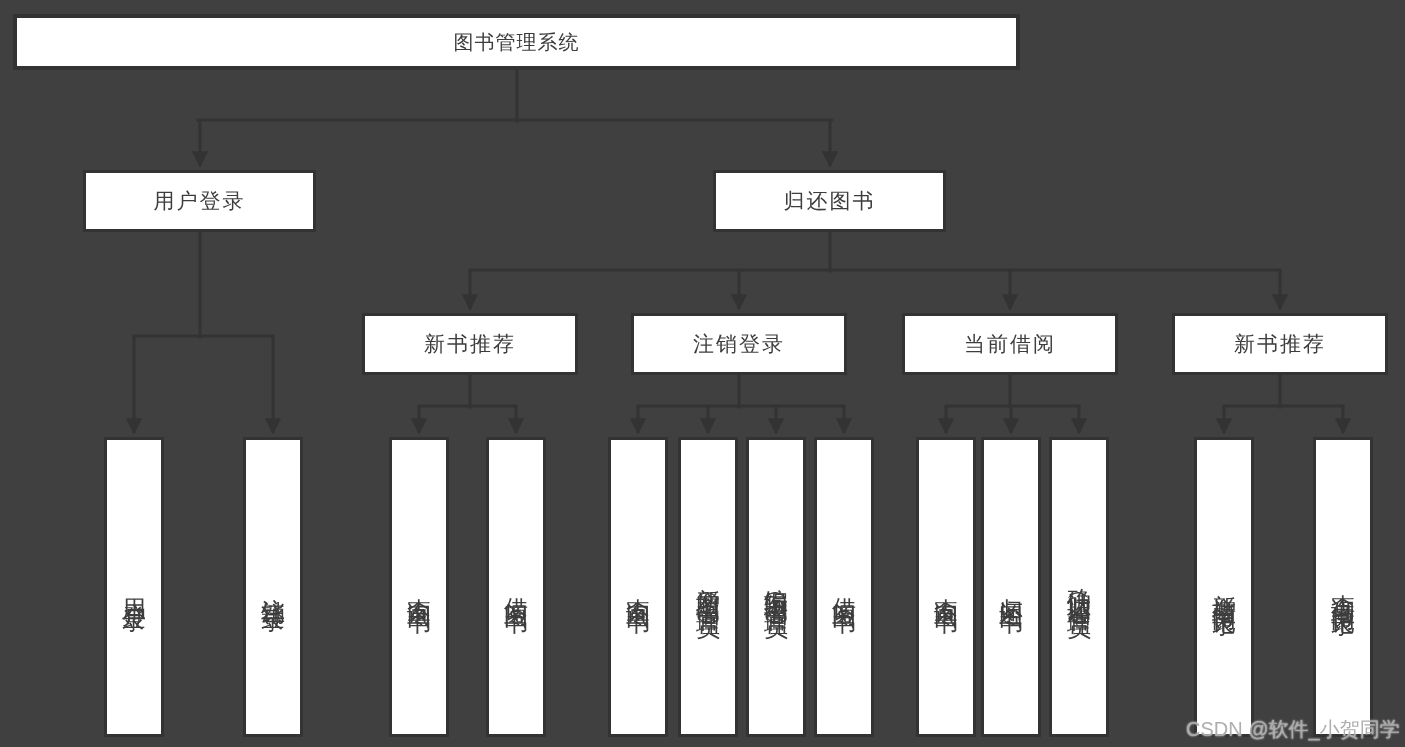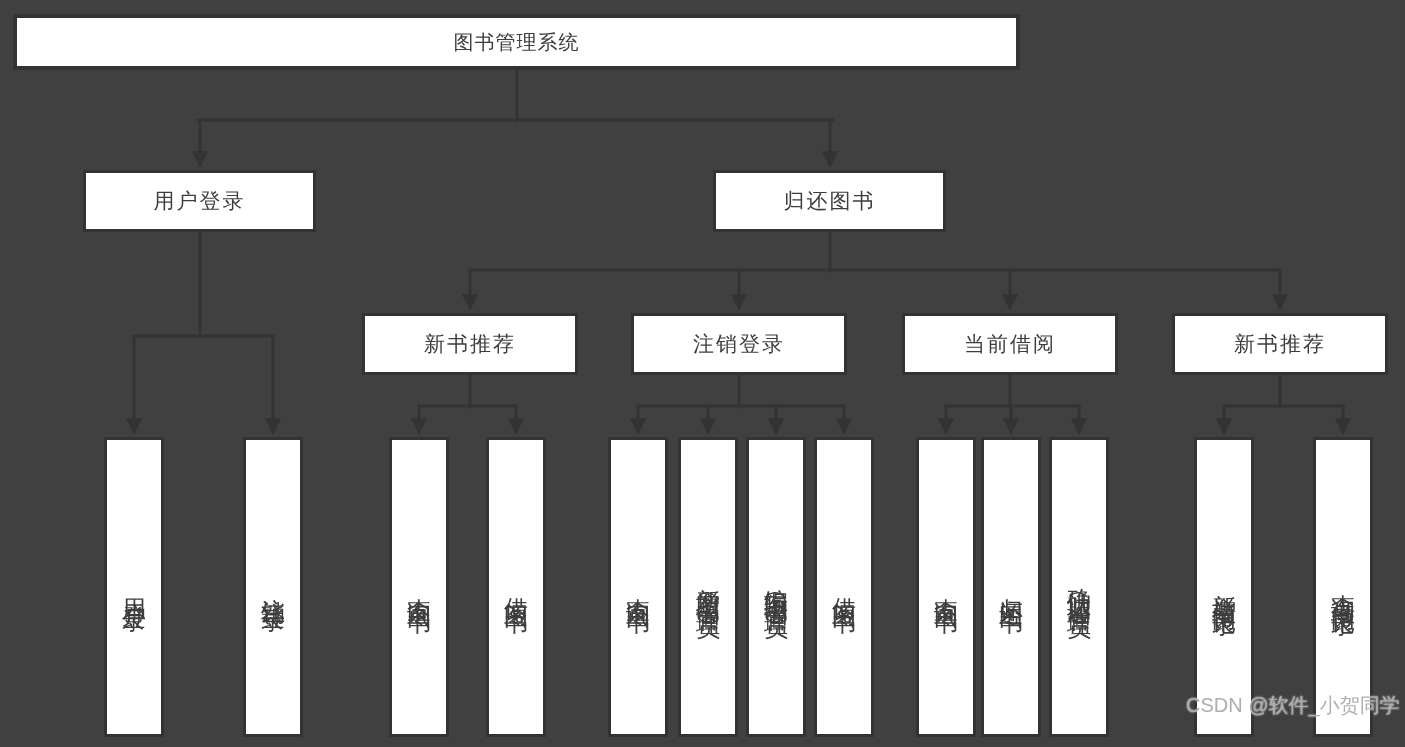--- a/index.html
+++ b/index.html
@@ -55,21 +55,21 @@
     top: 437px;
     width: 60px; height: 300px;
     font-size: 24px;
     writing-mode: vertical-rl;
     letter-spacing: 4px;
     line-height: 1;
   }
   .watermark {
     position: absolute;
     left: 1186px;
-    top: 692px;
+    top: 716px;
     font-size: 20px;
     color: rgba(170,170,170,0.95);
     text-shadow: 0 0 2px #ffffff;
     white-space: nowrap;
     z-index: 5;
   }
 </style>
 </head>
 <body>
 

